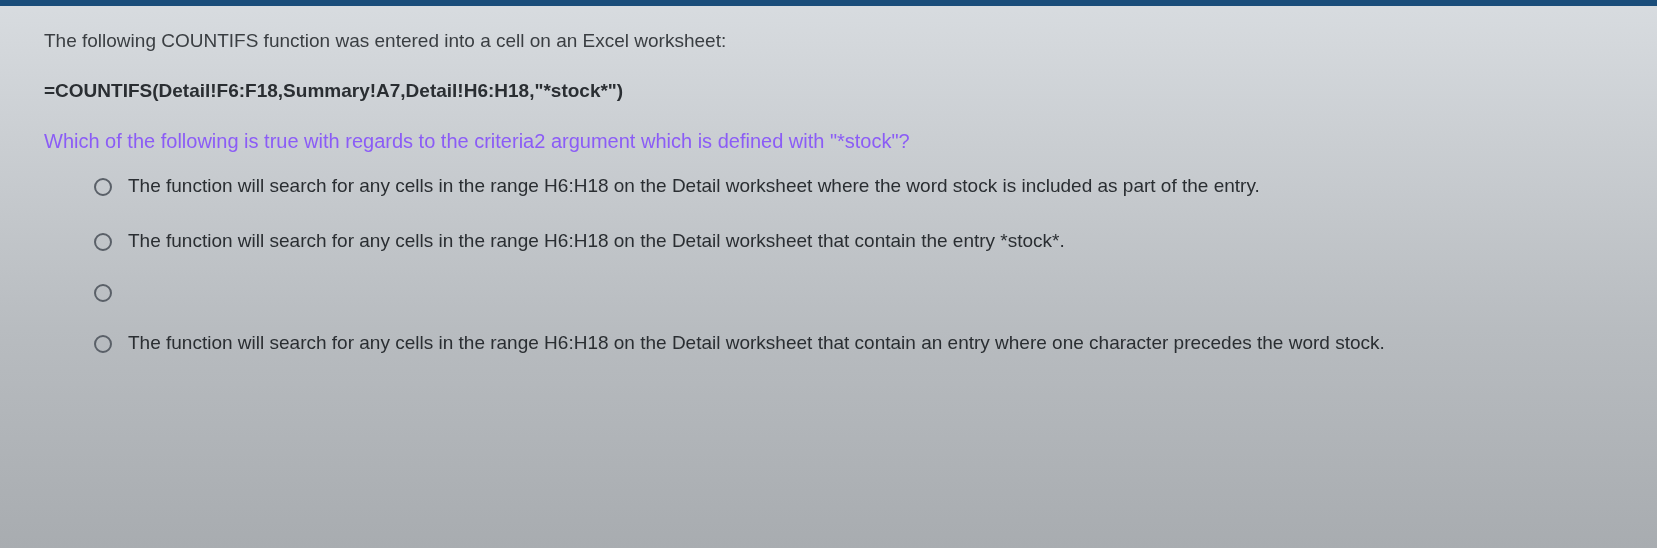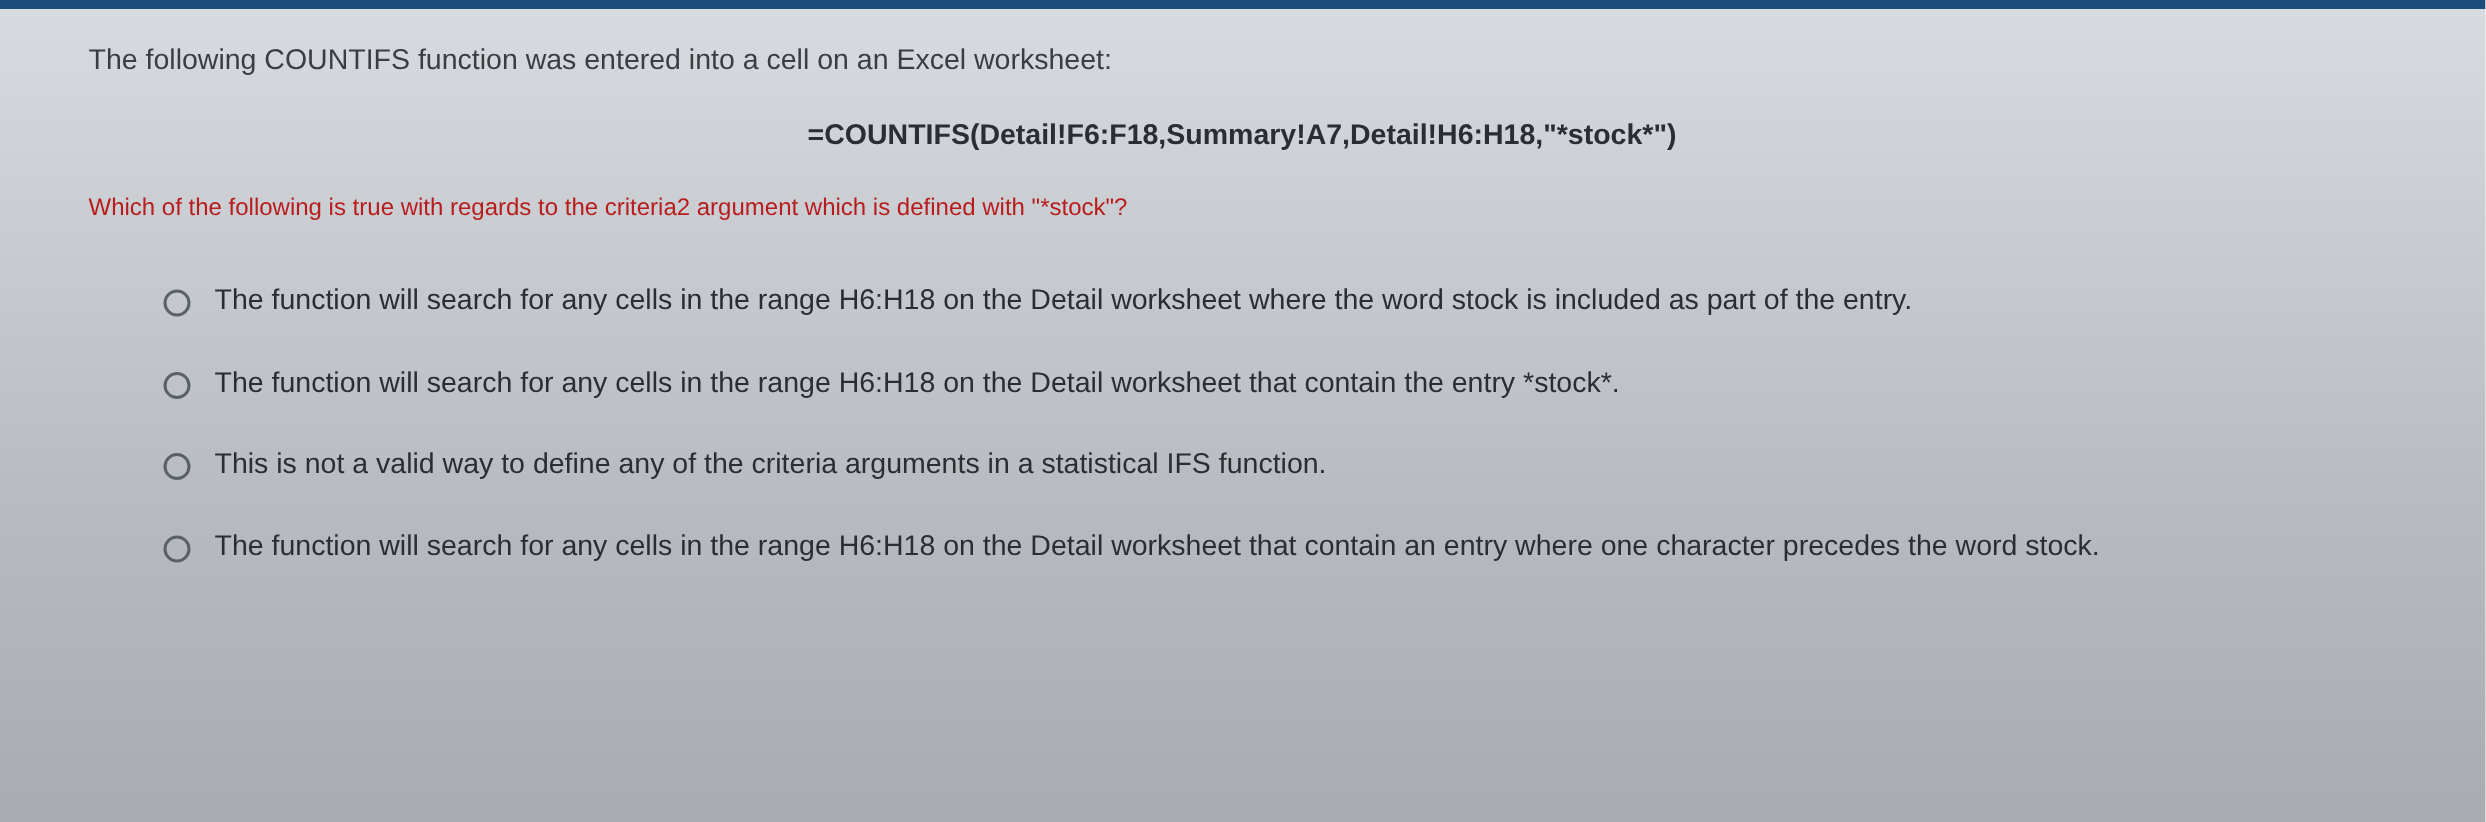--- a/index.html
+++ b/index.html
@@ -17,42 +17,41 @@
       color: #2a2e32;
     }
     
     .top-border {
       height: 6px;
       background: #1a4d7a;
       width: 100%;
     }
     
     .content {
-      padding: 24px 60px 30px 59px;
+      padding: 24px 60px 30px 44px;
     }
     
     .question-intro {
       font-size: 19px;
       color: #3a3e42;
       margin-bottom: 28px;
       font-weight: 400;
     }
     
     .formula {
       font-size: 19px;
       font-weight: 700;
       color: #2a2e32;
       margin-bottom: 28px;
-      text-align: center;
     }
     
     .question-text {
-      font-size: 16px;
-      color: #b91c1c;
-      margin-bottom: 40px;
+      font-size: 20px;
+      color: #8b5cf6;
+      margin-bottom: 20px;
       font-weight: 400;
     }
     
     .options {
       padding-left: 50px;
     }
     
     .option {
       display: flex;
       align-items: center;
@@ -97,21 +96,20 @@
       <span class="option-text">The function will search for any cells in the range H6:H18 on the Detail worksheet where the word stock is included as part of the entry.</span>
     </div>
 
     <div class="option">
       <div class="radio"></div>
       <span class="option-text">The function will search for any cells in the range H6:H18 on the Detail worksheet that contain the entry *stock*.</span>
     </div>
 
     <div class="option">
       <div class="radio"></div>
-      <span class="option-text">This is not a valid way to define any of the criteria arguments in a statistical IFS function.</span>
     </div>
 
     <div class="option">
       <div class="radio"></div>
       <span class="option-text">The function will search for any cells in the range H6:H18 on the Detail worksheet that contain an entry where one character precedes the word stock.</span>
     </div>
 
 
   </div>
 

